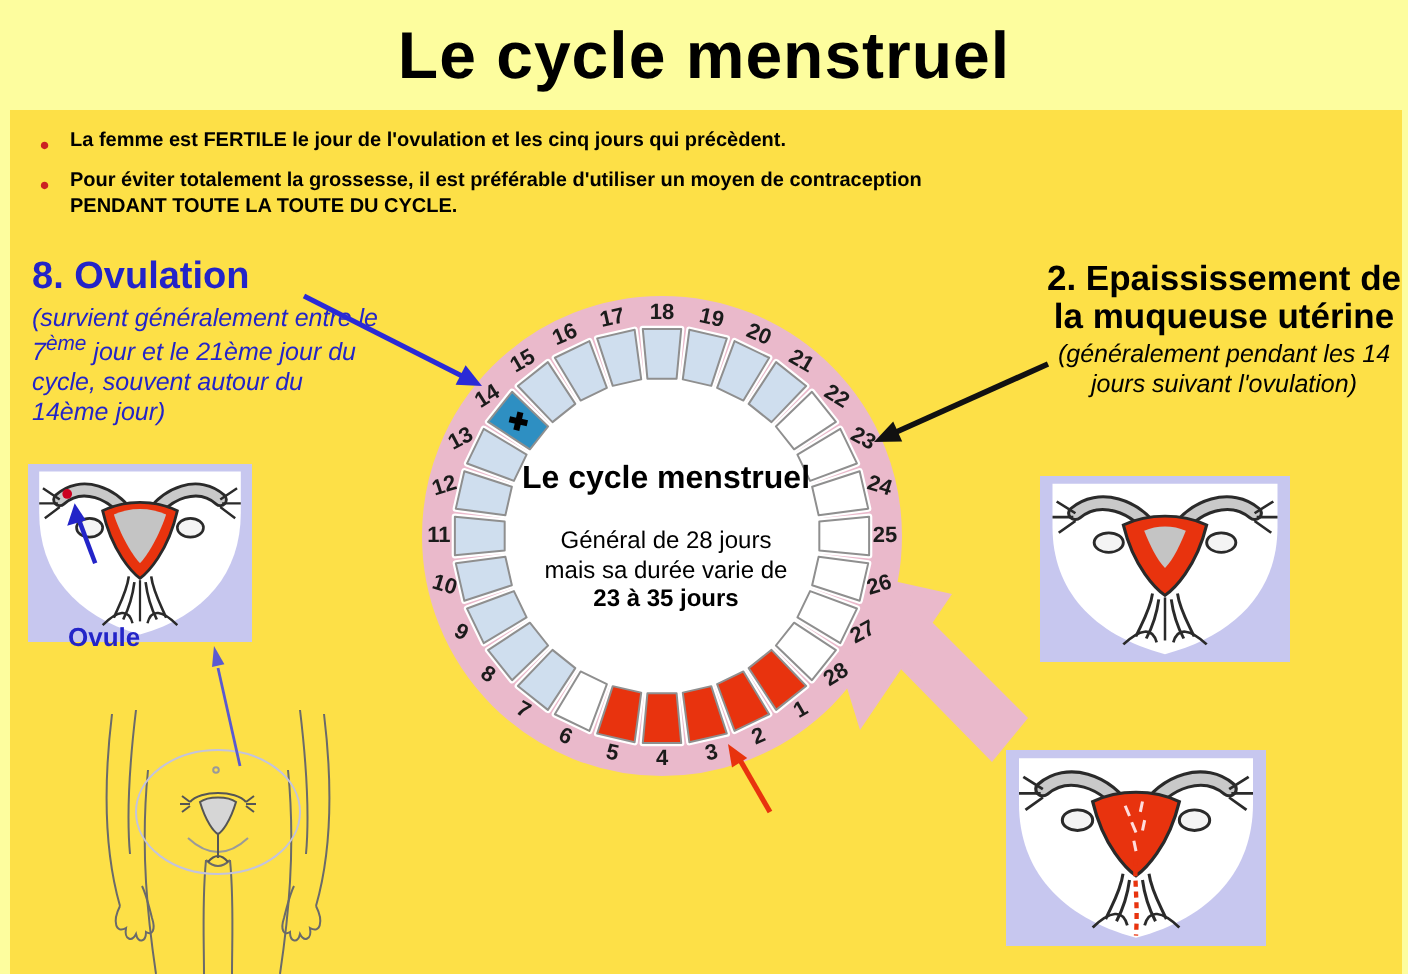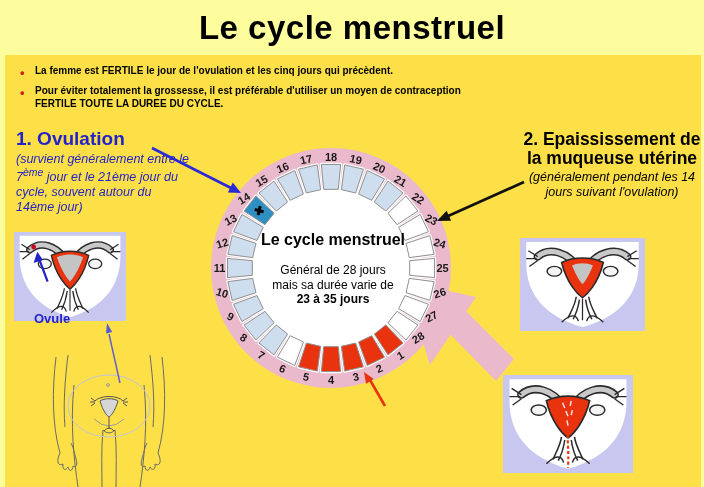--- a/index.html
+++ b/index.html
@@ -46,26 +46,26 @@
   </div>
   <div class="edge l"></div>
   <div class="edge r"></div>
 
   <div class="bullets">
     <div class="bullet">
       <span>La femme est FERTILE le jour de l'ovulation et les cinq jours qui précèdent.</span>
     </div>
     <div class="bullet">
       <span>Pour éviter totalement la grossesse, il est préférable d'utiliser un moyen de contraception</span><br>
-      <span>FERTILE TOUTE LA DUREE DU CYCLE.</span>
+      <span>PENDANT TOUTE LA TOUTE DU CYCLE.</span>
     </div>
   </div>
 
   <div class="ann ann1">
-    <div class="hd">1. Ovulation</div>
+    <div class="hd">8. Ovulation</div>
     <div class="dt"><span>(survient généralement entre le 7</span><sup>ème</sup><span> jour et le 21ème jour du cycle, souvent autour du 14ème jour)</span></div>
   </div>
 
   <div class="ann ann2">
     <div class="hd">2. Epaississement de la muqueuse utérine</div>
     <div class="dt">(généralement pendant les 14 jours suivant l'ovulation)</div>
   </div>
 
 
   <div class="illus box1">

